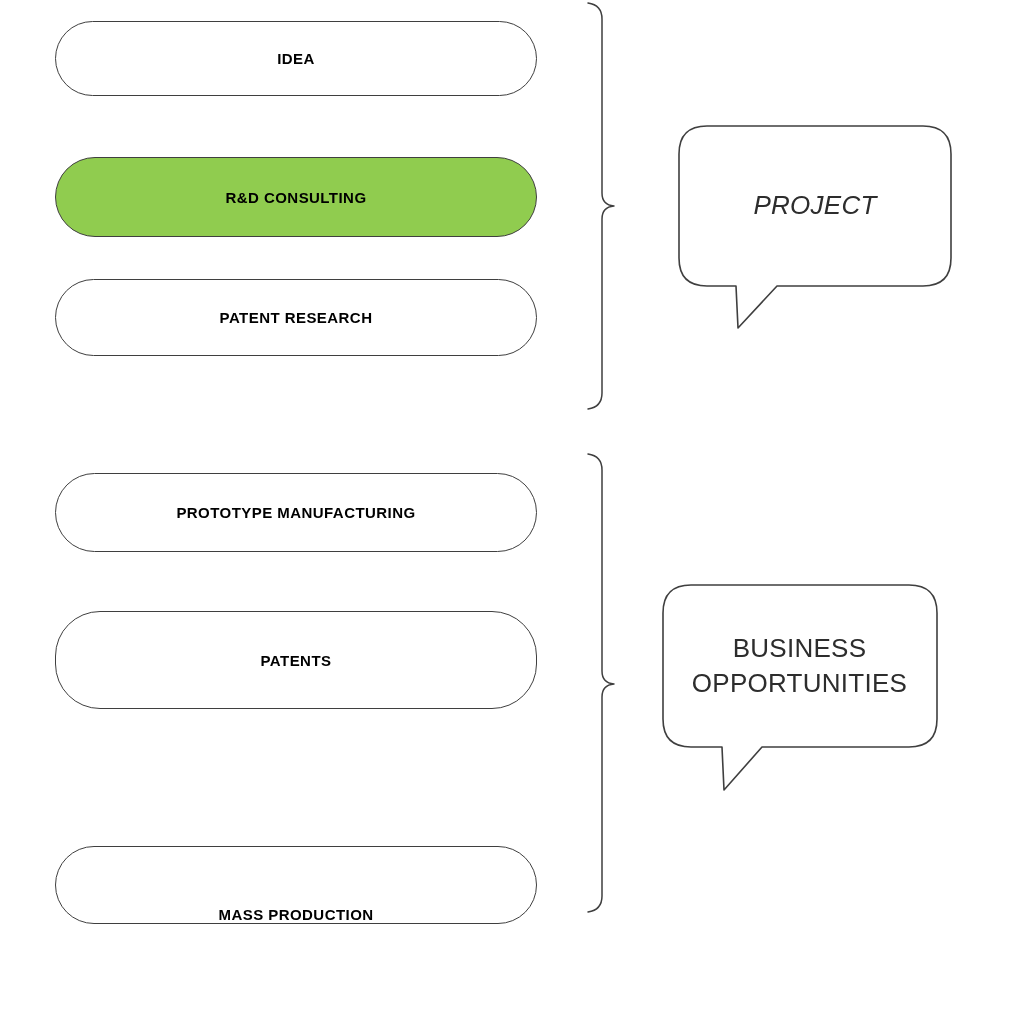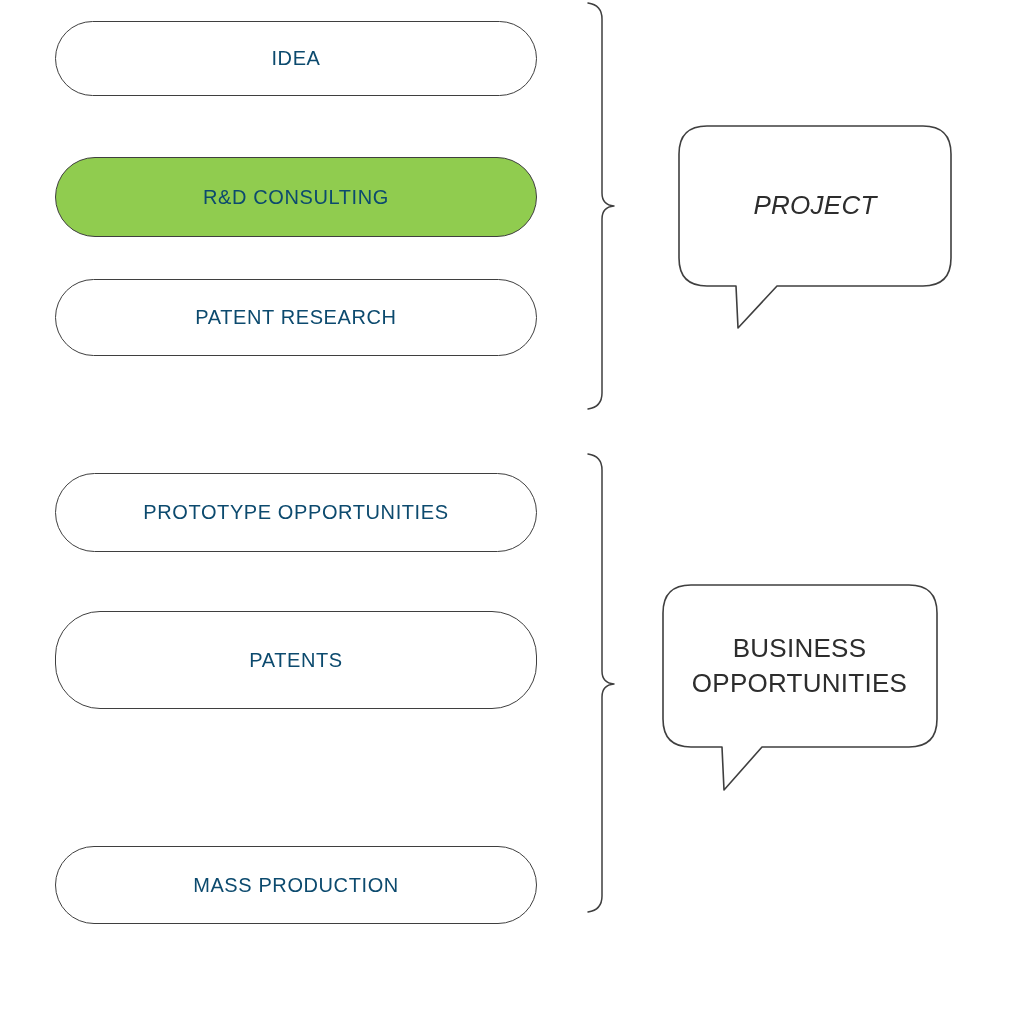--- a/index.html
+++ b/index.html
@@ -23,34 +23,34 @@
     width: 482px;
     box-sizing: border-box;
     border: 1.6px solid #3f3f3f;
     border-radius: 45px;
     background: #ffffff;
     display: flex;
     align-items: center;
     justify-content: center;
   }
   .pill span {
-    font-size: 20px;
-    font-weight: normal;
+    font-size: 15px;
+    font-weight: bold;
     letter-spacing: 0.03em;
-    color: #0c4a6e;
+    color: #000000;
     text-align: center;
   }
   .pill.green { background: #90cc4f; }
   .p1 { top: 21px;  height: 75px; }
   .p2 { top: 157px; height: 80px; }
   .p3 { top: 279px; height: 77px; }
   .p4 { top: 473px; height: 79px; }
   .p5 { top: 611px; height: 98px; }
   .p6 { top: 729px; height: 78px; }
-  .p7 { top: 846px; height: 78px; }
+  .p7 { top: 846px; height: 78px; align-items: flex-end; }
 
   
   .brace {
     position: absolute;
     left: 586px;
   }
   .brace path {
     fill: none;
     stroke: #3f3f3f;
     stroke-width: 1.5;
@@ -97,21 +97,21 @@
     <span>IDEA</span>
   </div>
   <div class="pill p2 green">
     <span>R&amp;D CONSULTING</span>
   </div>
   <div class="pill p3">
     <span>PATENT RESEARCH</span>
   </div>
 
   <div class="pill p4">
-    <span>PROTOTYPE OPPORTUNITIES</span>
+    <span>PROTOTYPE MANUFACTURING</span>
   </div>
   <div class="pill p5">
     <span>PATENTS</span>
   </div>
   <div class="pill p7">
     <span>MASS PRODUCTION</span>
   </div>
 
   <svg class="brace b1" width="32" height="408" viewBox="0 0 32 408">
     <path d="M 2,1 Q 16,3 16,17 L 16,191 Q 16,203 28,204 Q 16,205 16,217 L 16,391 Q 16,405 2,407"></path>

